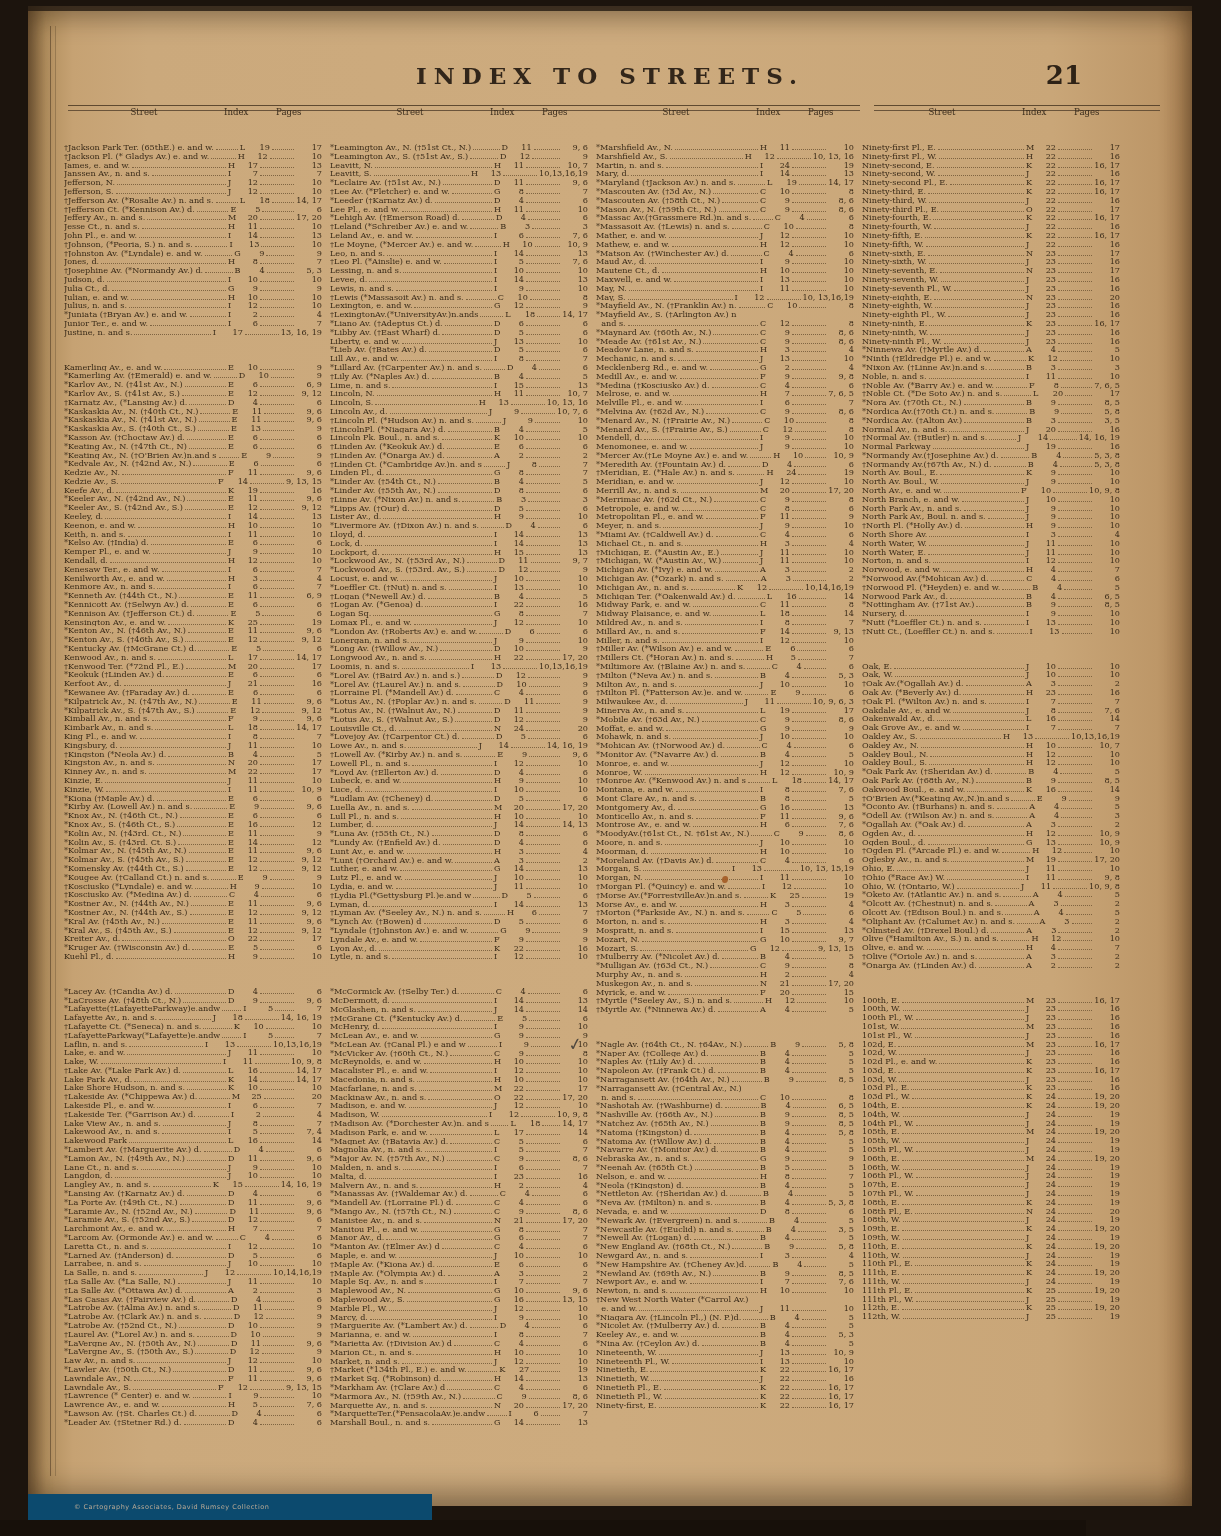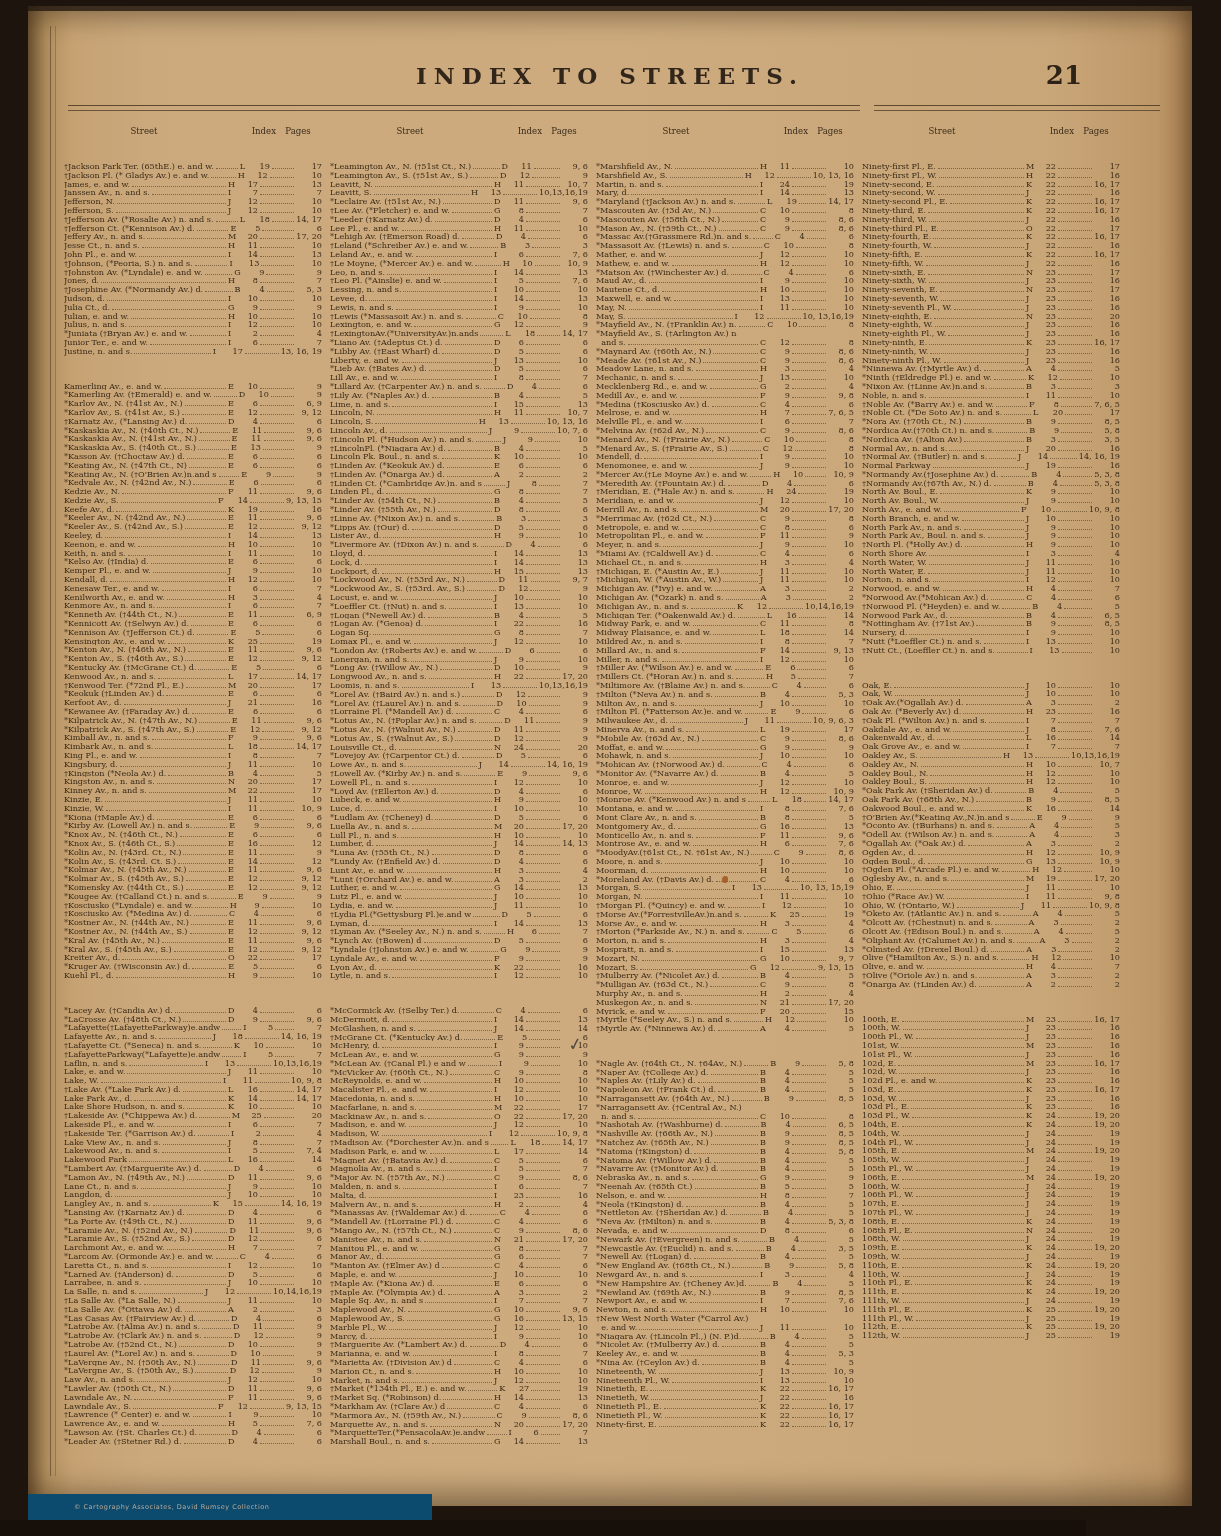--- a/index.html
+++ b/index.html
@@ -10,25 +10,25 @@
     #cbaa7c;
     box-shadow:inset 0 14px 22px rgba(40,25,10,.35), inset 0 -16px 26px rgba(40,25,10,.38);}
   .page:after{content:"";position:absolute;left:0;top:0;right:0;height:5px;background:#241a11;opacity:.8;}
   .gutterline{position:absolute;top:20px;bottom:30px;width:1px;background:#4a3721;opacity:.55;}
   .title{position:absolute;left:0;right:0;top:56px;text-align:center;font-size:23px;
     letter-spacing:7px;color:#30231а;color:#32261a;font-weight:bold;}
   .pagenum{position:absolute;right:110px;top:54px;font-size:26px;font-weight:bold;color:#2e2216;}
   .rule{position:absolute;height:4px;border-top:1.5px solid #4d3a24;border-bottom:1px solid #5a4630;opacity:.85;}
   .rule-left{left:40px;top:99px;width:792px;}
   .rule-right{left:846px;top:99px;width:286px;}
-  .col{position:absolute;top:120px;width:258px;color:#33261733;color:#342718;}
+  .col{position:absolute;top:101px;width:258px;color:#33261733;color:#342718;}
   .col-head{display:flex;font-size:8.6px;color:#3a2c1c;margin-bottom:2px;line-height:10px;}
   .col-head .hs{flex:1;text-align:center;}
-  .col-head .hi{width:52px;text-align:right;}
-  .col-head .hp{width:44px;text-align:center;padding-right:2px;}
+  .col-head .hi{width:52px;text-align:left;}
+  .col-head .hp{width:44px;text-align:left;padding-right:2px;}
   .group{margin-top:26px;}
   .group:first-of-type{margin-top:0;}
   .row{display:flex;align-items:baseline;line-height:8.8px;height:8.8px;font-size:8.1px;color:#3a2b19;}
   .nm{white-space:pre;flex:0 1 auto;max-width:178px;overflow:hidden;}
   .lead{flex:1 1 6px;border-bottom:1px dotted #6d5434;margin:0 2px 2px 2px;min-width:3px;opacity:.8;}
   .lead2{flex:1 1 6px;max-width:34px;border-bottom:1px dotted #6d5434;margin:0 2px 2px 2px;opacity:.8;}
   .idx{flex:0 0 30px;display:flex;justify-content:space-between;white-space:pre;}
   .pg{flex:0 0 auto;min-width:26px;text-align:right;white-space:pre;}
   .checkmark{position:absolute;left:540px;top:1028px;font-size:17px;color:#2f2f2f;
     transform:rotate(-10deg);opacity:.8;font-family:"DejaVu Sans",sans-serif;}

